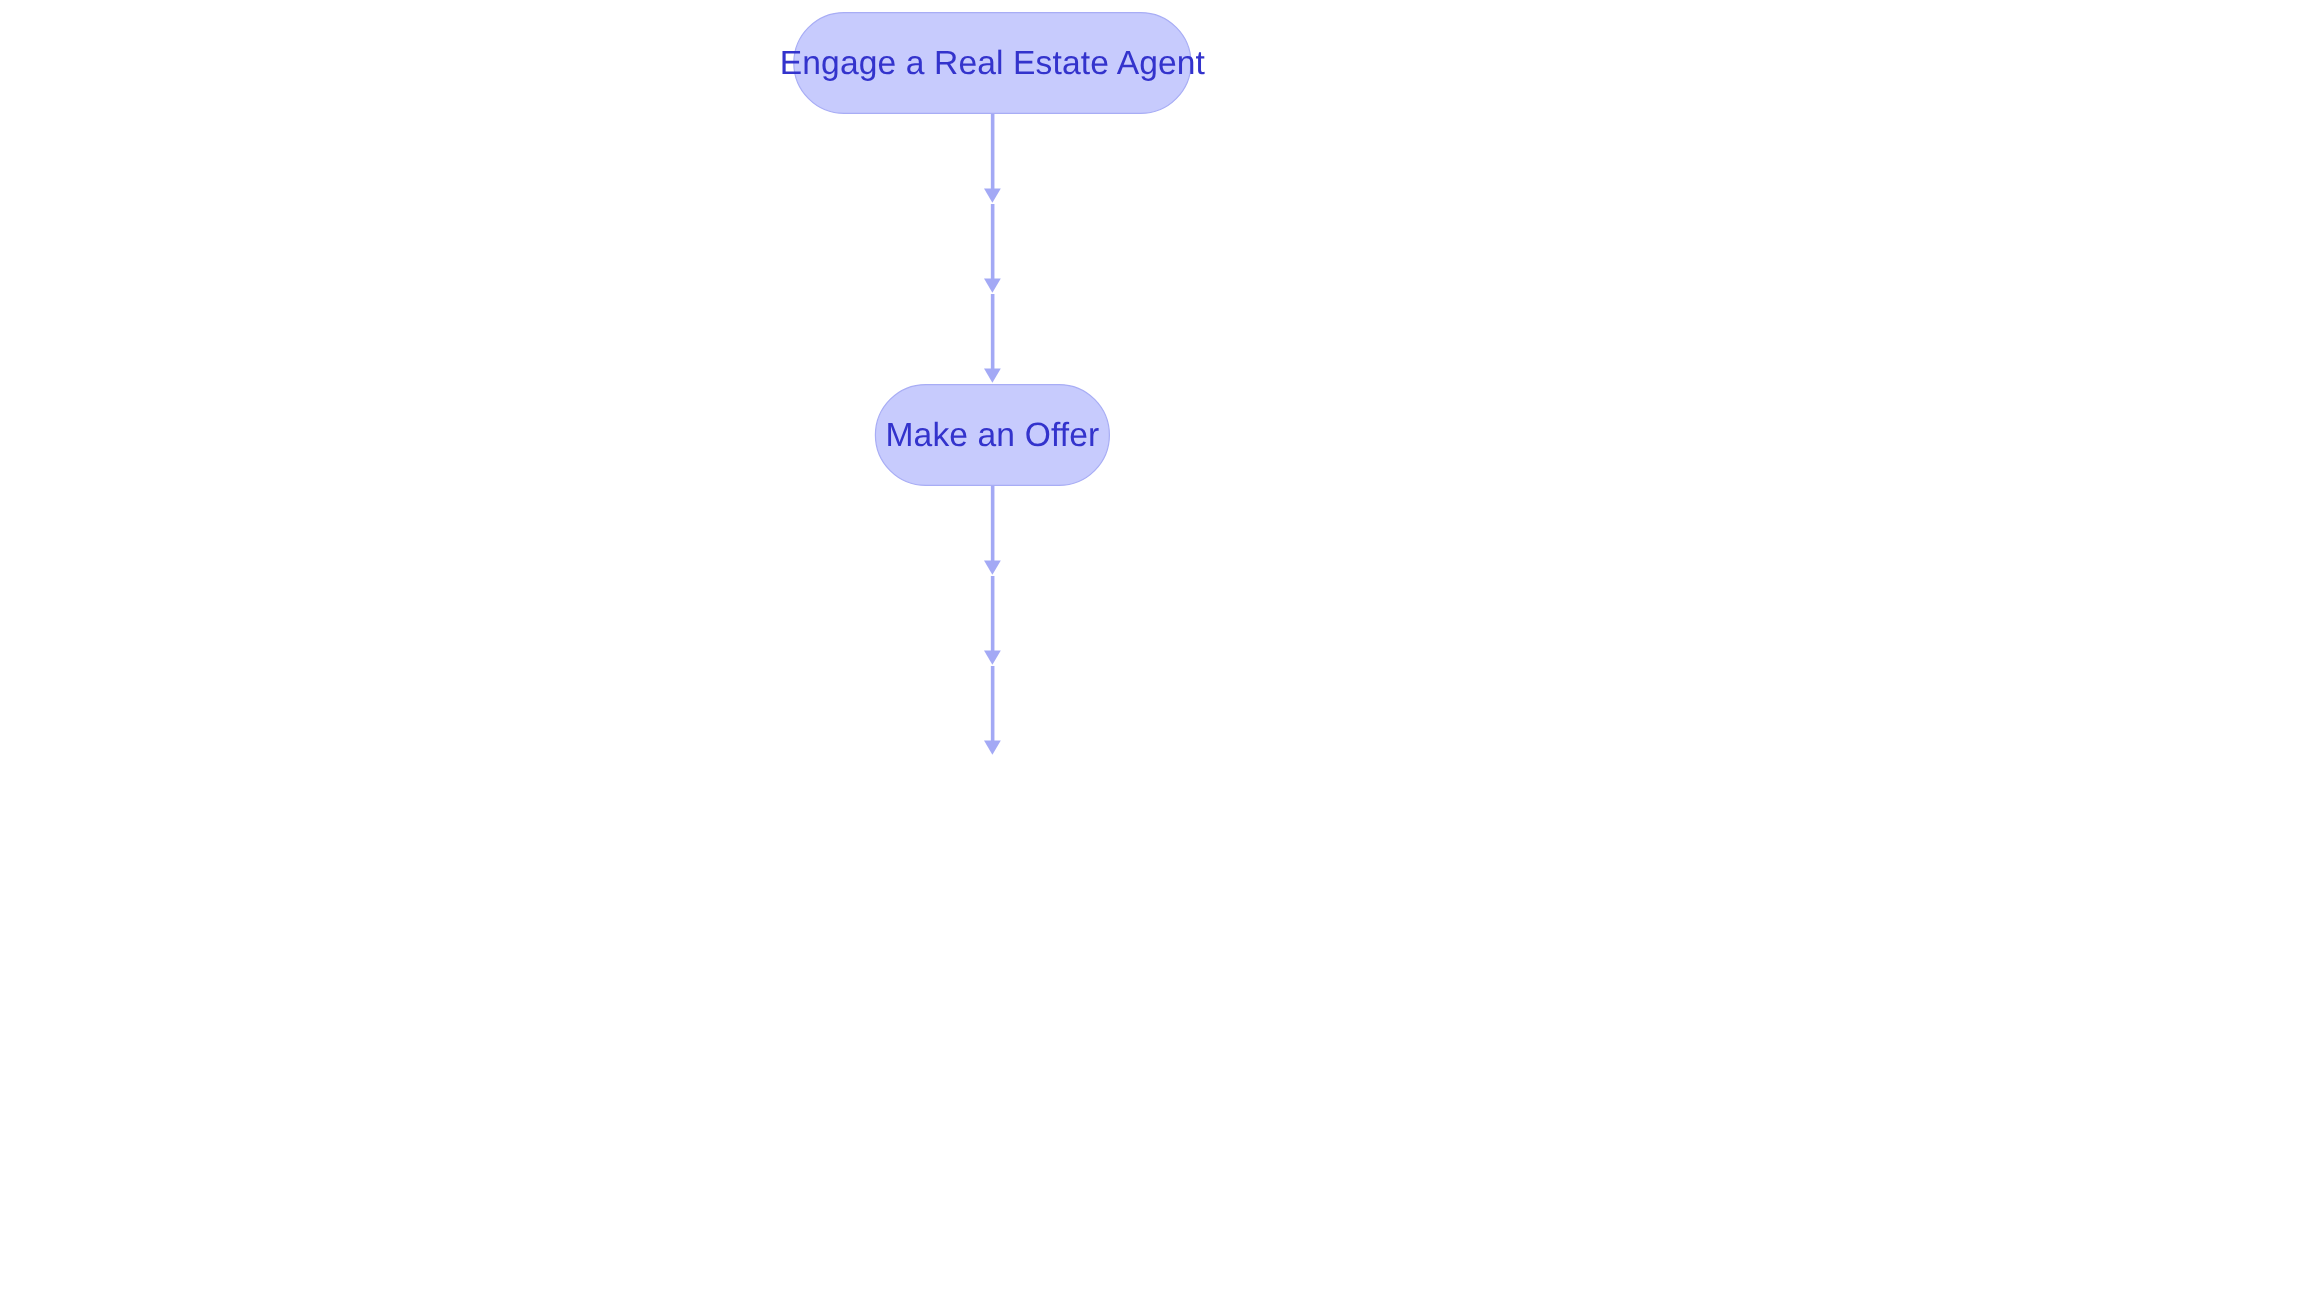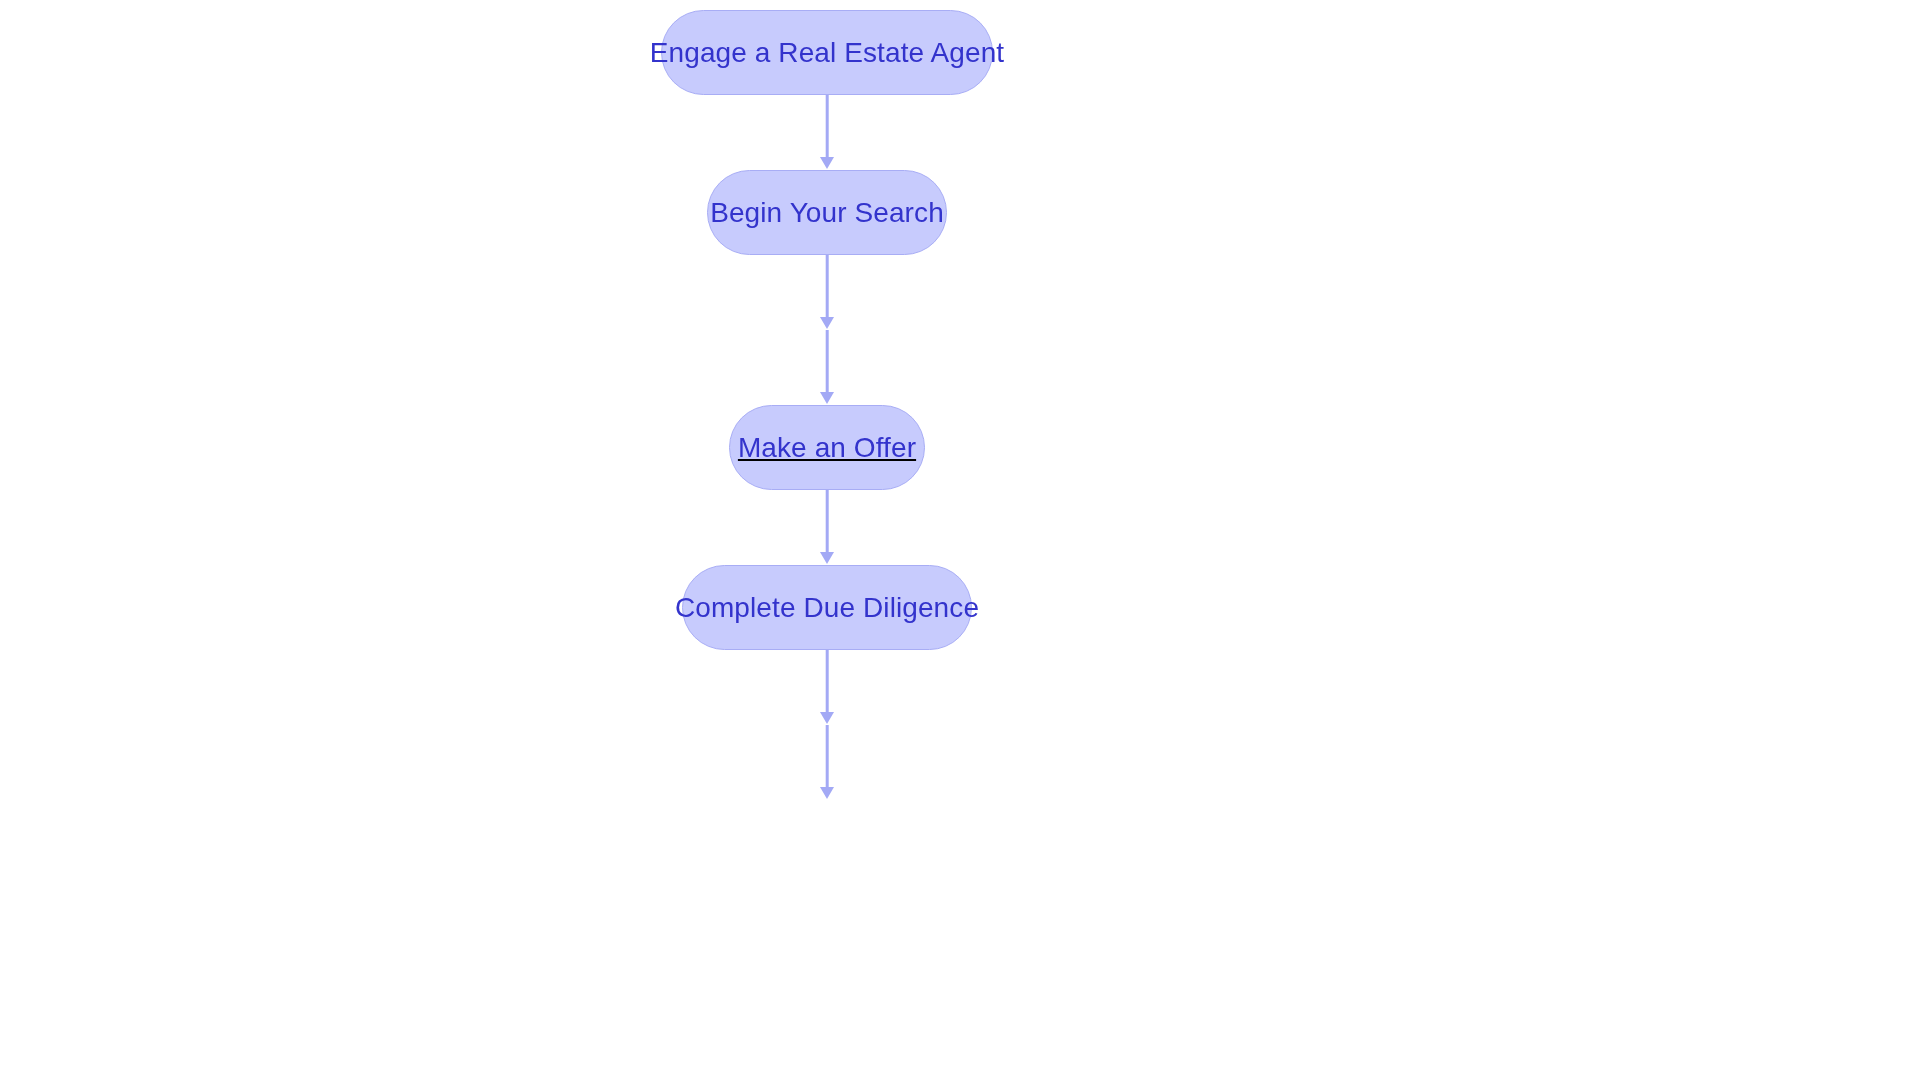--- a/index.html
+++ b/index.html
@@ -84,21 +84,21 @@
     height: 0;
     border-left: 7.5px solid transparent;
     border-right: 7.5px solid transparent;
     border-top: 12px solid #a3a9f5;
   }
 
   
   .w-engage   { width: 332px; }
   .w-search   { width: 240px; }
   .w-viewings { width: 245px; }
-  .w-offer    { width: 196px; text-decoration: underline; }
+  .w-offer    { width: 196px; }
   .w-dd       { width: 290px; }
   .w-finance  { width: 228px; }
   .w-close    { width: 202px; }
 
   .top-spacer { flex: 0 0 auto; height: 10px; width: 1px; }
 </style>
 </head>
 <body>
 
 <div id="flow-canvas">
@@ -108,23 +108,20 @@
 
     <div class="node w-engage">
       <span class="node-label">Engage a Real Estate Agent</span>
     </div>
 
     <div class="connector">
       <div class="connector-line"></div>
       <div class="connector-head"></div>
     </div>
 
-    <div class="node w-search">
-      <span class="node-label">Begin Your Search</span>
-    </div>
 
     <div class="connector">
       <div class="connector-line"></div>
       <div class="connector-head"></div>
     </div>
 
 
     <div class="connector">
       <div class="connector-line"></div>
       <div class="connector-head"></div>
@@ -132,23 +129,20 @@
 
     <div class="node w-offer">
       <span class="node-label">Make an Offer</span>
     </div>
 
     <div class="connector">
       <div class="connector-line"></div>
       <div class="connector-head"></div>
     </div>
 
-    <div class="node w-dd">
-      <span class="node-label">Complete Due Diligence</span>
-    </div>
 
     <div class="connector">
       <div class="connector-line"></div>
       <div class="connector-head"></div>
     </div>
 
 
     <div class="connector">
       <div class="connector-line"></div>
       <div class="connector-head"></div>

